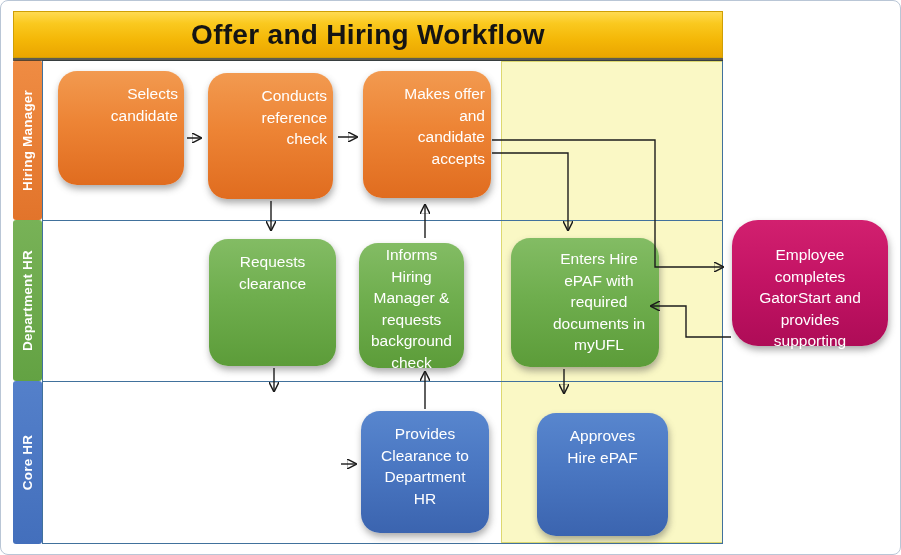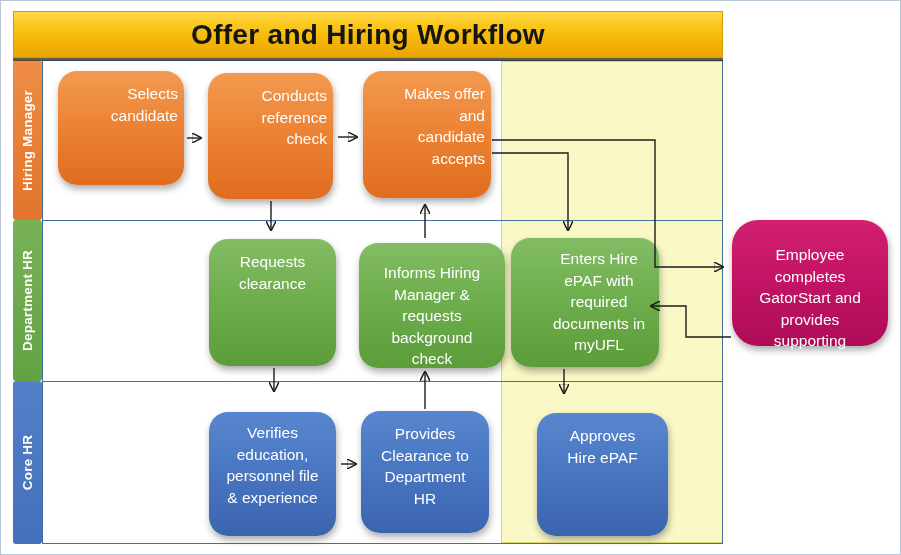--- a/index.html
+++ b/index.html
@@ -1,18 +1,18 @@
 <!DOCTYPE html>
 <html><head>
 <meta charset="utf-8">
 <style>
   html,body { margin:0; padding:0; background:#ffffff; }
   .canvas {
     position:relative; width:901px; height:555px; background:#ffffff;
-    border:1px solid #b9c6d6; border-radius:0; overflow:hidden;
+    border:1px solid #b9c6d6; border-radius:8px; overflow:hidden;
     font-family:"Liberation Sans", sans-serif; box-sizing:border-box;text-decoration:underline;
   }
   
   .title-bar {
     position:absolute; left:12px; top:10px; width:710px; height:47px;
     background:linear-gradient(180deg,#ffda52 0%,#fac91f 25%,#f4b707 62%,#eaa500 100%);
     border:1px solid #cf9f05; box-sizing:border-box;
     box-shadow:0 3px 0 rgba(52,50,40,0.8);
     display:flex; align-items:center; justify-content:center;
     z-index:6;
@@ -51,21 +51,21 @@
     box-shadow:1px 4px 7px rgba(70,70,70,0.45);
   }
   .orange { background:linear-gradient(180deg,#f29a50 0%,#ed8435 45%,#e06c1f 100%);text-align:right; }
   .green  { background:linear-gradient(180deg,#83bc64 0%,#6fae4e 45%,#5c9c39 100%); }
   .blue   { background:linear-gradient(180deg,#5886ce 0%,#4a77c2 45%,#3b64af 100%); }
   .pink   { background:linear-gradient(180deg,#d2206f 0%,#c41465 45%,#ae0c57 100%); border-radius:26px; }
   .b-selects   { left:57px;  top:70px;  width:126px; height:114px; }
   .b-conducts  { left:207px; top:72px;  width:125px; height:126px;padding-left:40px; }
   .b-makes     { left:362px; top:70px;  width:128px; height:127px;padding-left:32px; }
   .b-requests  { left:208px; top:238px; width:127px; height:127px; }
-  .b-informs   { left:358px; top:242px; width:146px; height:125px; padding-top:19px; }
+  .b-informs   { left:358px; top:242px; width:105px; height:125px; padding-top:1px; }
   .b-enters    { left:510px; top:237px; width:148px; height:129px; padding-top:10px;padding-left:34px; }
   .b-verifies  { left:208px; top:411px; width:127px; height:124px; padding-top:10px; }
   .b-provides  { left:360px; top:410px; width:128px; height:122px; }
   .b-approves  { left:536px; top:412px; width:131px; height:123px; }
   .b-employee  { left:731px; top:219px; width:156px; height:126px; padding-top:24px; }
   
   .connectors { position:absolute; left:0; top:0; z-index:4; pointer-events:none; }
   .connectors path { fill:none; stroke:#1c1c1c; stroke-width:1.4px; }
 </style>
 </head>
@@ -108,24 +108,20 @@
 Manager &amp;
 requests
 background
 check</div>
   <div class="pbox green b-enters">Enters Hire
 ePAF with
 required
 documents in
 myUFL</div>
 
-  <div class="pbox blue b-verifies">Verifies
-education,
-personnel file
-&amp; experience</div>
   <div class="pbox blue b-provides">Provides
 Clearance to
 Department
 HR</div>
   <div class="pbox blue b-approves">Approves
 Hire ePAF</div>
 
   <div class="pbox pink b-employee">Employee
 completes
 GatorStart and

